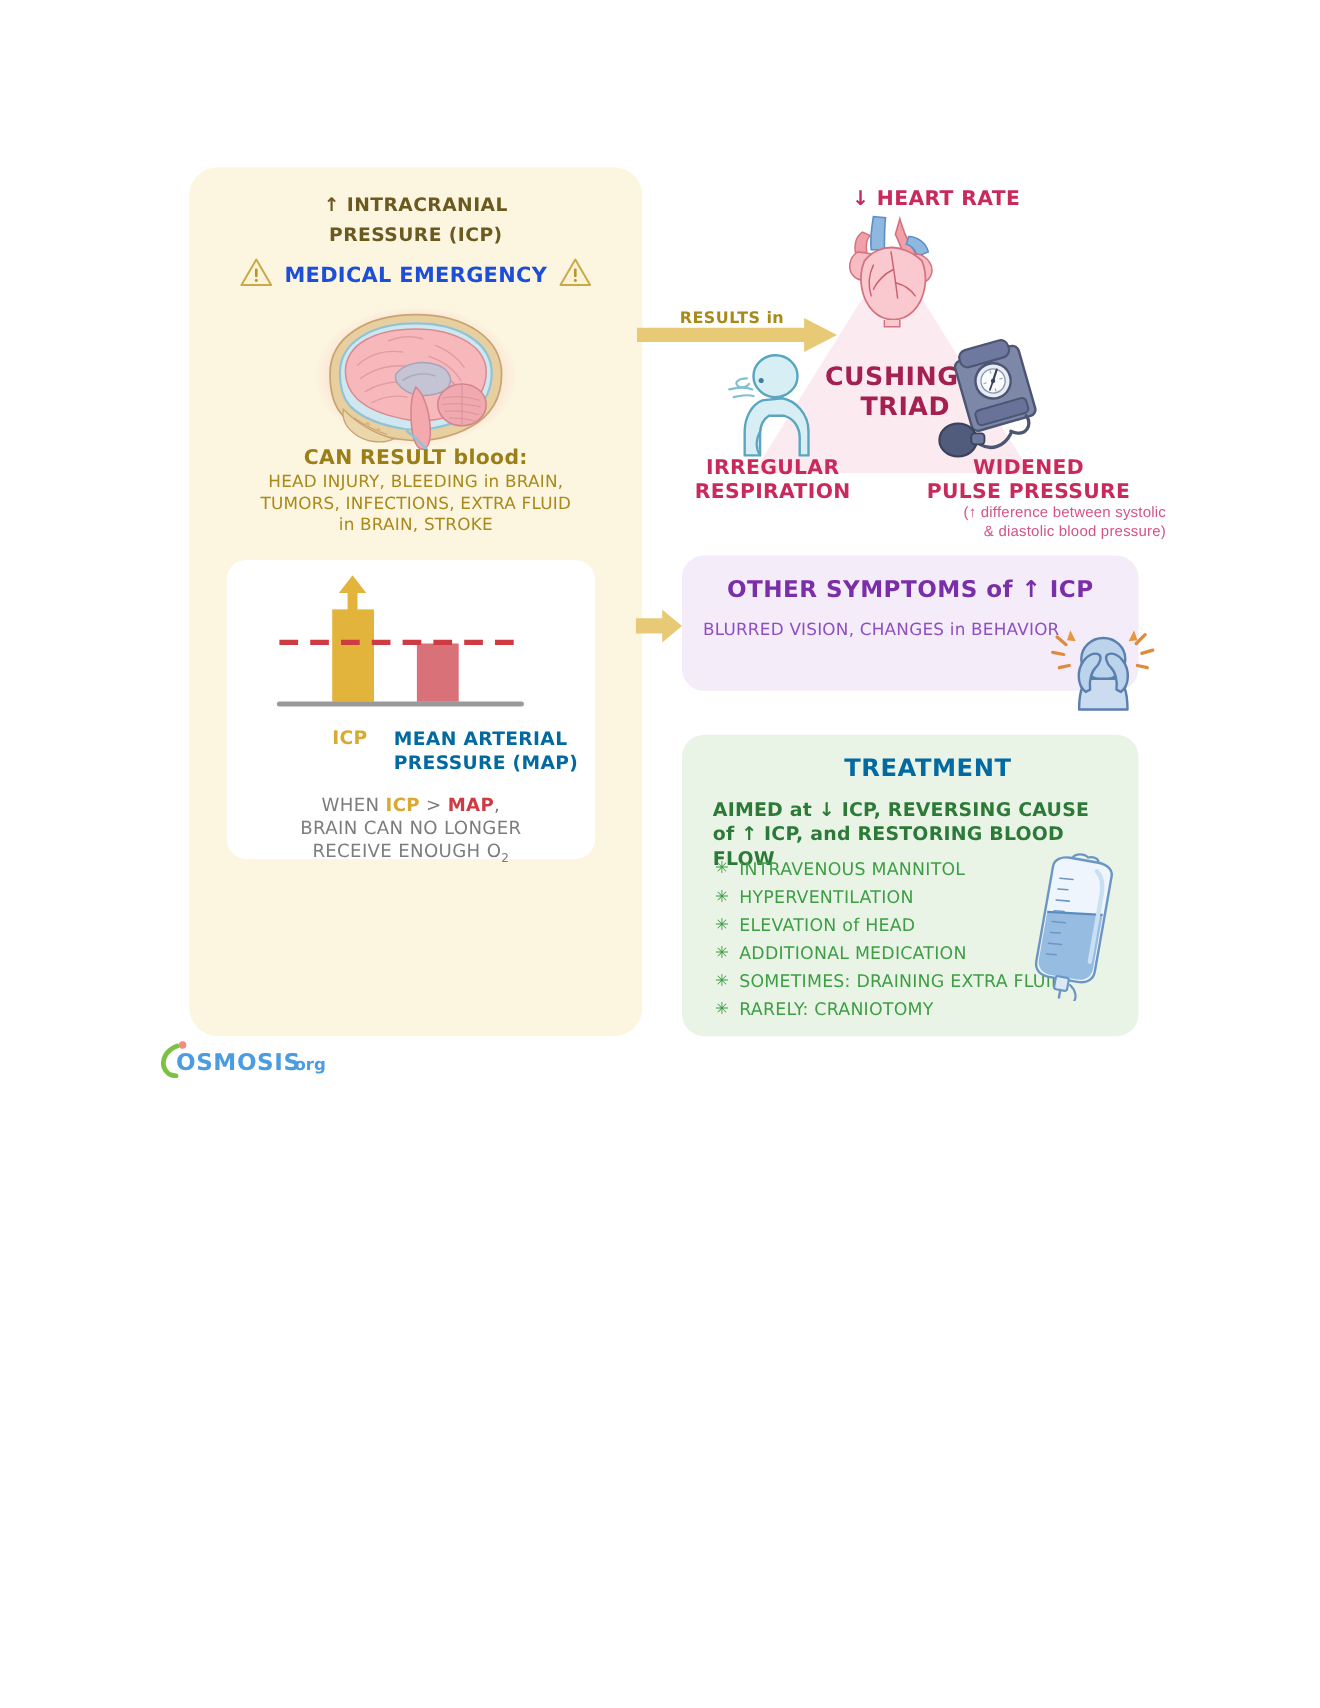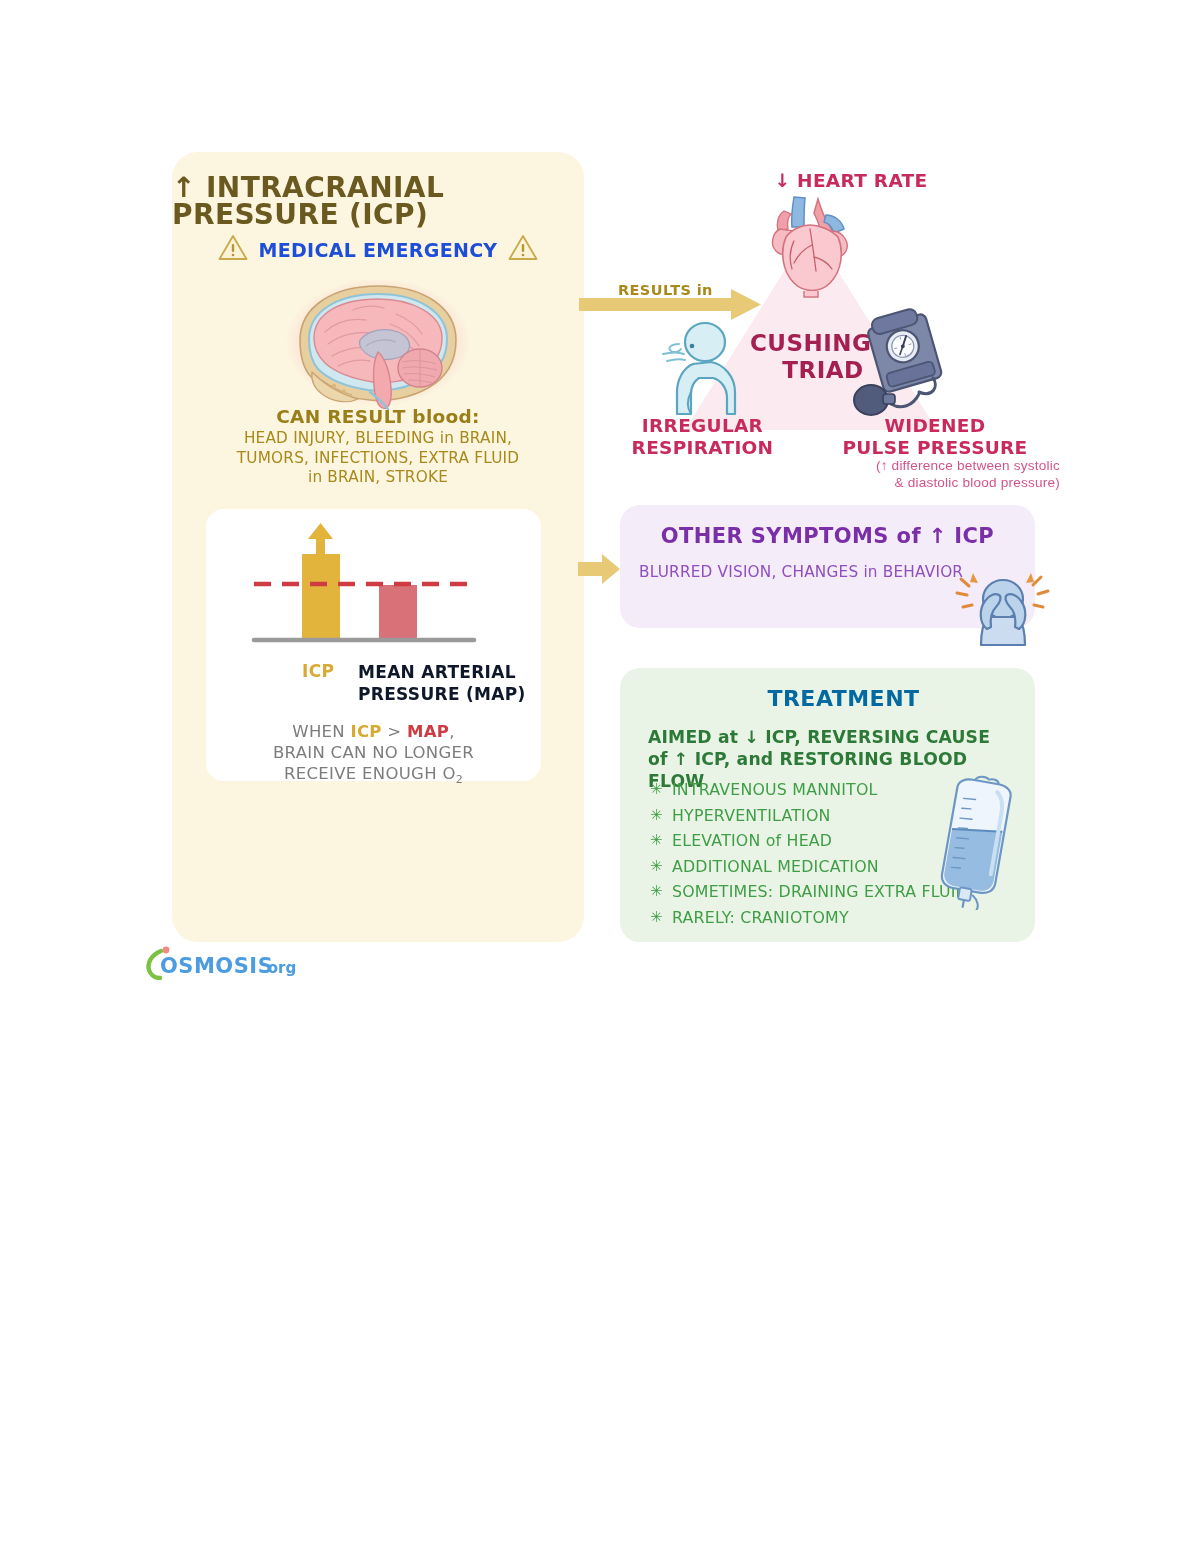--- a/index.html
+++ b/index.html
@@ -29,24 +29,24 @@
     width: 412px;
     height: 790px;
     background: #fcf5e0;
     border-radius: 26px;
   }
 
   .title-main {
     position: absolute;
     left: 0; top: 22px;
     width: 412px;
-    text-align: left;
-    font-family: "DejaVu Sans", sans-serif;
-    font-weight: bold;
-    font-size: 28px;
+    text-align: center;
+    font-family: "DejaVu Sans", sans-serif;
+    font-weight: bold;
+    font-size: 17px;
     line-height: 27px;
     letter-spacing: 0.4px;
     color: #6b5a20;
   }
   .emergency-row {
     position: absolute;
     left: 0; top: 82px;
     width: 412px;
     display: flex;
     align-items: center;
@@ -125,21 +125,21 @@
     letter-spacing: 0.3px;
   }
   .lbl-map {
     position: absolute;
     left: 152px; top: 0;
     width: 180px;
     font-family: "DejaVu Sans", sans-serif;
     font-weight: bold;
     font-size: 17px;
     line-height: 22px;
-    color: #0f172a;
+    color: #0369a1;
     letter-spacing: 0.3px;
   }
   .caption-when {
     position: absolute;
     left: 12px; top: 212px;
     width: 311px;
     text-align: center;
     font-family: "DejaVu Sans", sans-serif;
     font-size: 16.5px;
     line-height: 21px;

